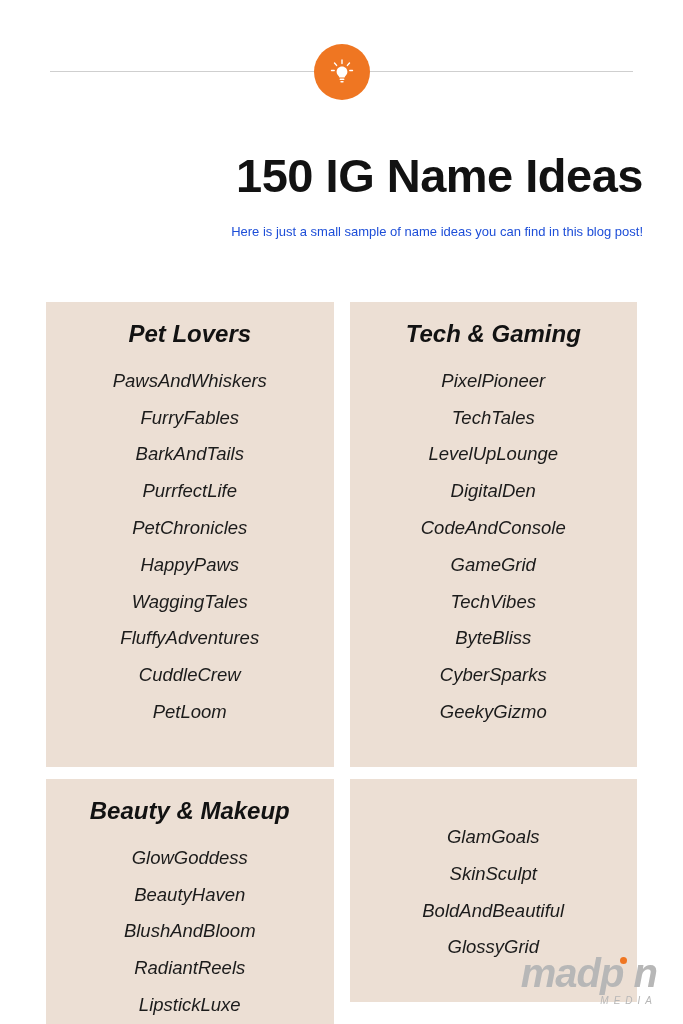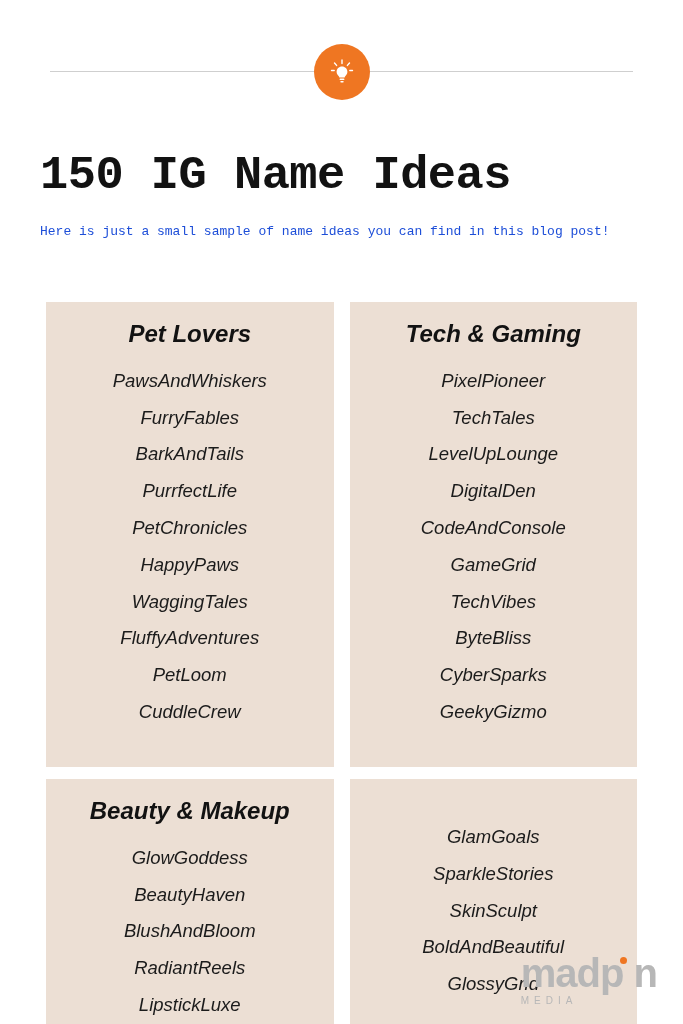--- a/index.html
+++ b/index.html
@@ -41,23 +41,22 @@
     display: flex;
     align-items: center;
     justify-content: center;
   }
   .logo-badge svg {
     display: block;
   }
 
   
   .title-block {
-    text-align: left;
+    text-align: right;
     padding: 40px 40px 0 40px;
-    font-family: Liberation Mono, monospace;
   }
   .main-title {
     font-size: 47px;
     font-weight: bold;
     letter-spacing: -0.5px;
     margin: 0;
     color: #121212;
     line-height: 1.1;
   }
   .subtitle {
@@ -114,23 +113,24 @@
   }
   .card.no-title {
     padding-top: 26px;
   }
 
   
   .footer-logo {
     position: absolute;
     right: 26px;
     bottom: 18px;
-    text-align: left;
+    text-align: right;
     color: #b7b7b7;
     pointer-events: none;
+    font-style: italic;
   }
   .footer-wordmark {
     font-size: 40px;
     font-weight: bold;
     letter-spacing: -1px;
     line-height: 1;
     position: relative;
     display: inline-block;
   }
   .footer-sub {
@@ -184,22 +184,22 @@
       <h2 class="card-title">Pet Lovers</h2>
       <ul class="name-list">
         <li>PawsAndWhiskers</li>
         <li>FurryFables</li>
         <li>BarkAndTails</li>
         <li>PurrfectLife</li>
         <li>PetChronicles</li>
         <li>HappyPaws</li>
         <li>WaggingTales</li>
         <li>FluffyAdventures</li>
+        <li>CuddleCrew</li>
         <li>PetLoom</li>
-        <li>CuddleCrew</li>
       </ul>
     </div>
 
     <div class="card">
       <h2 class="card-title spaced">Beauty &amp; Makeup</h2>
       <ul class="name-list">
         <li>GlowGoddess</li>
         <li>BeautyHaven</li>
         <li>BlushAndBloom</li>
         <li>RadiantReels</li>
@@ -223,21 +223,20 @@
         <li>TechVibes</li>
         <li>ByteBliss</li>
         <li>CyberSparks</li>
         <li>GeekyGizmo</li>
       </ul>
     </div>
 
     <div class="card no-title">
       <ul class="name-list">
         <li>GlamGoals</li>
-        <li>SparkleStories</li>
         <li>SkinSculpt</li>
         <li>BoldAndBeautiful</li>
         <li>GlossyGrid</li>
       </ul>
     </div>
 
   </div>
 </div>
 
 <div class="footer-logo">

